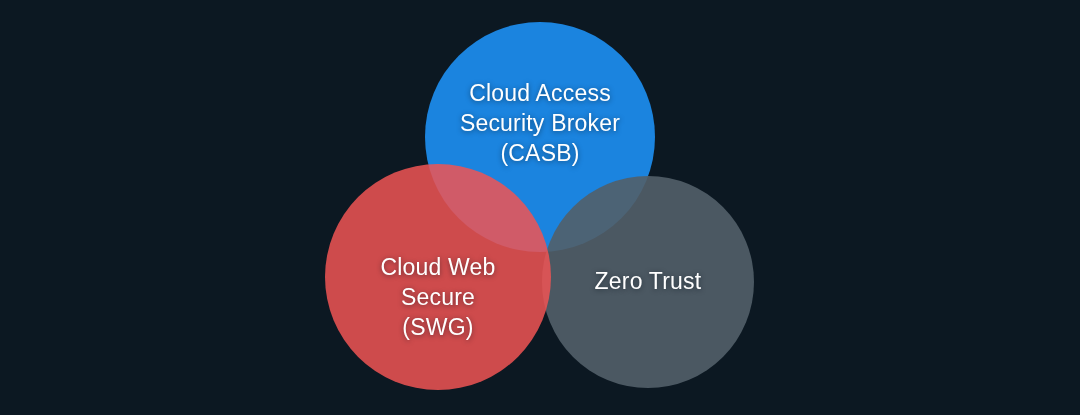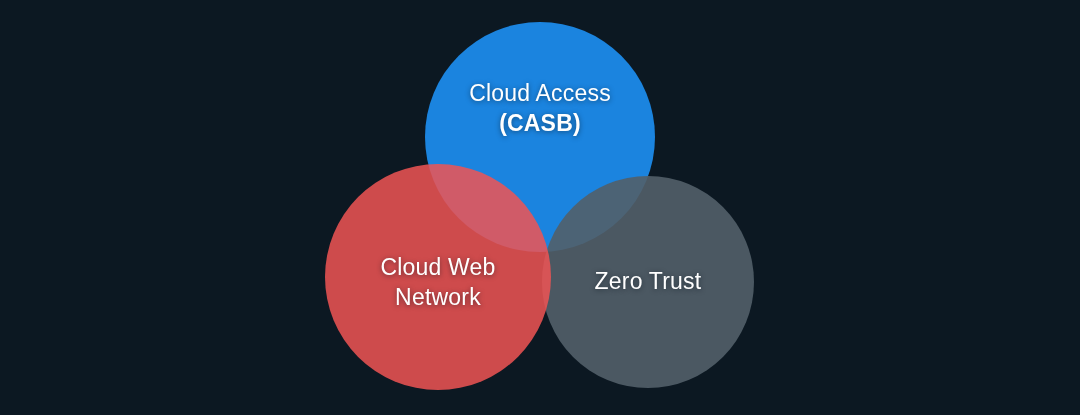--- a/index.html
+++ b/index.html
@@ -27,40 +27,42 @@
     text-align:center;
     color:#ffffff;
     font-size:23px;
     line-height:30px;
     letter-spacing:0.2px;
     text-shadow:0 1px 5px rgba(8,18,28,0.5);
   }
   .label-casb{left:390px;top:78px;}
   .label-swg{left:288px;top:252px;}
   .label-ztna{left:498px;top:258px;margin-top:8px;}
-  .abbr{font-weight:700;}
+  .abbr{font-weight:400;}
 </style>
 </head>
 <body>
 
 <div class="stage" style="background-color: rgb(12, 24, 34);">
 
   <div class="circle circle-casb" style="background-color: rgb(27, 132, 223);"></div>
 
   <div class="circle circle-ztna" style="background-color: rgba(82, 95, 105, 0.9);"></div>
 
   <div class="circle circle-swg" style="background-color: rgba(239, 84, 84, 0.86);"></div>
 
   <div class="label label-casb">
     <div>Cloud Access</div>
+    <div>Security Broker</div>
     <div class="abbr">(CASB)</div>
   </div>
 
   <div class="label label-swg">
     <div>Cloud Web</div>
-    <div>Network</div>
+    <div>Secure</div>
+    <div class="abbr">(SWG)</div>
   </div>
 
   <div class="label label-ztna">
     <div>Zero Trust</div>
   </div>
 
 </div>
 
 </body></html>

